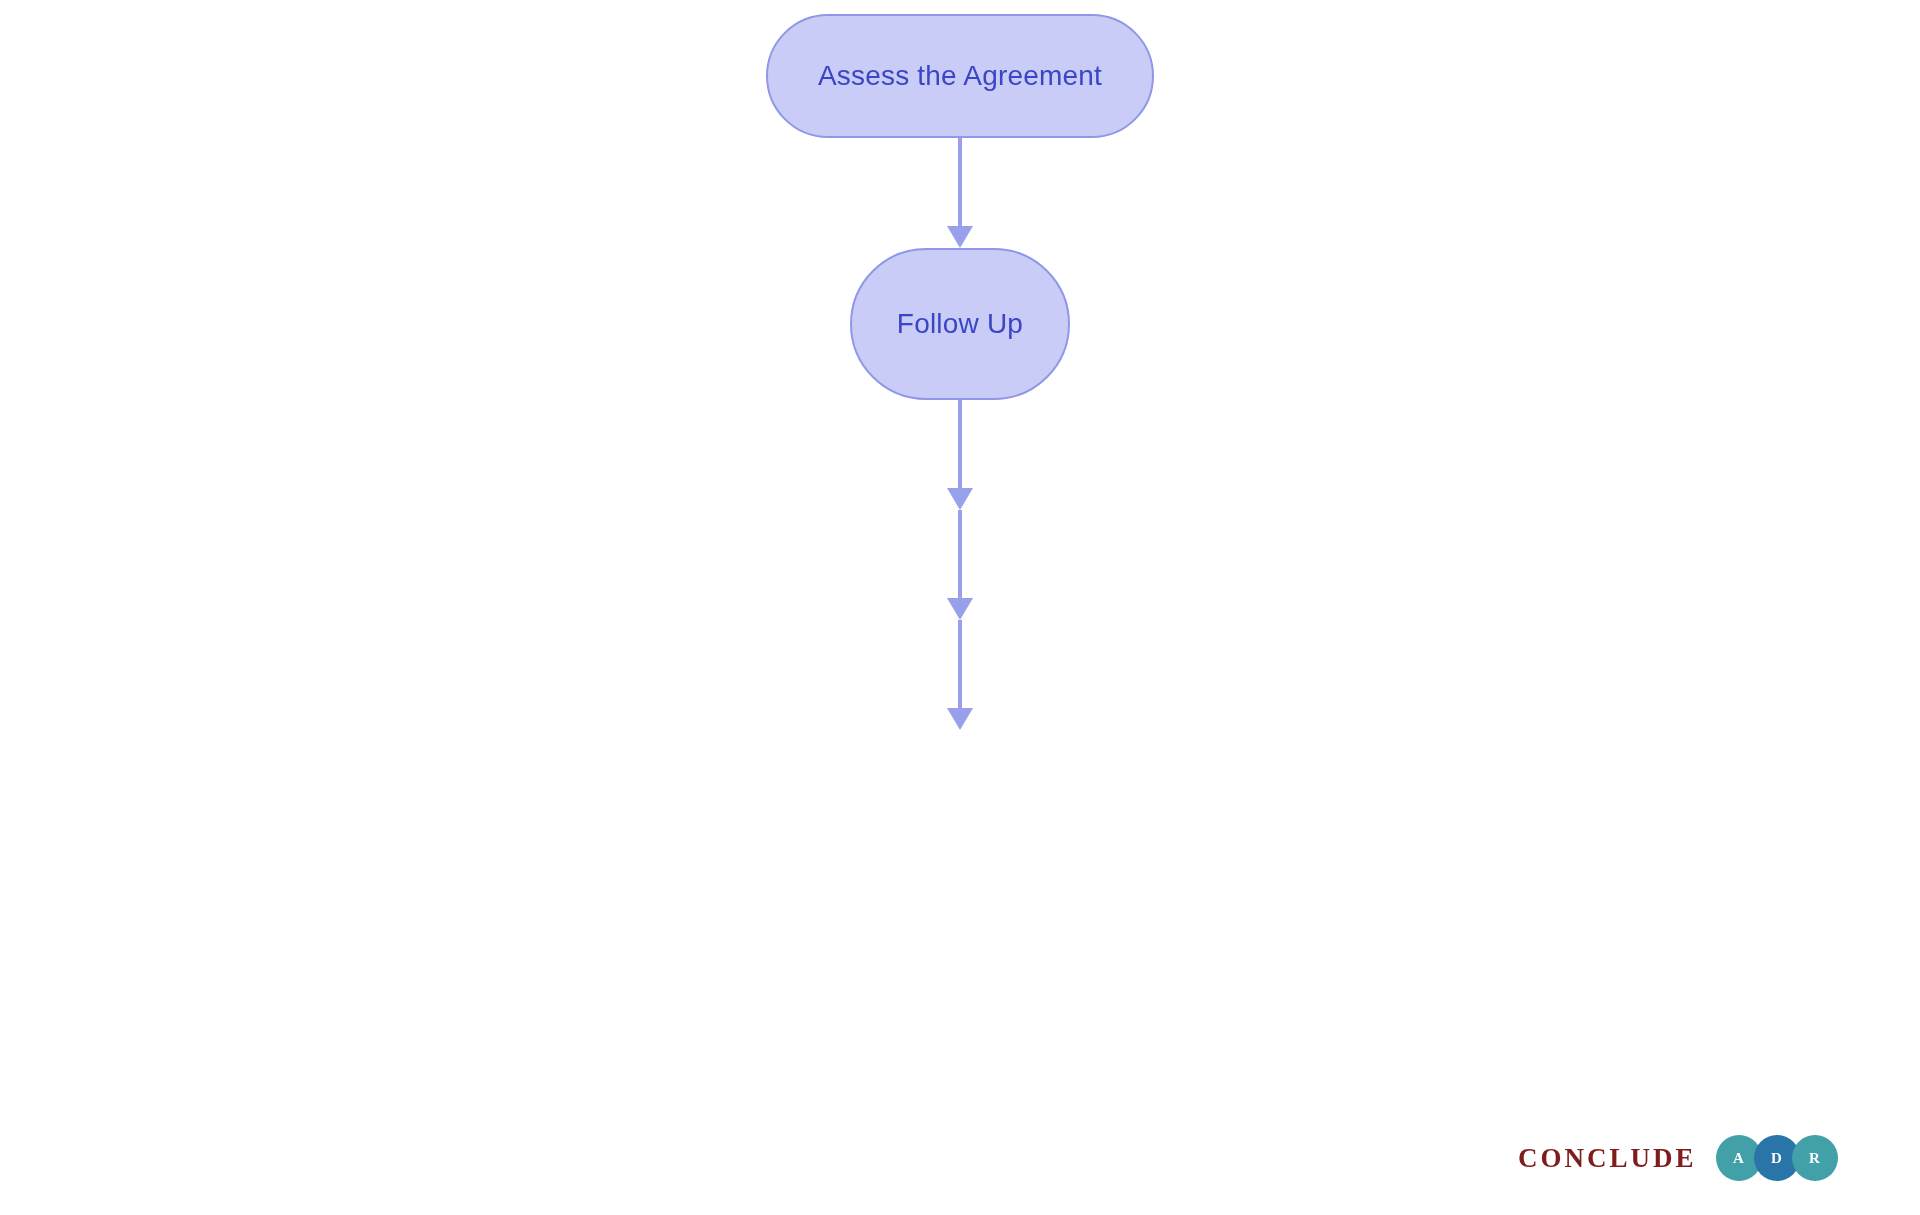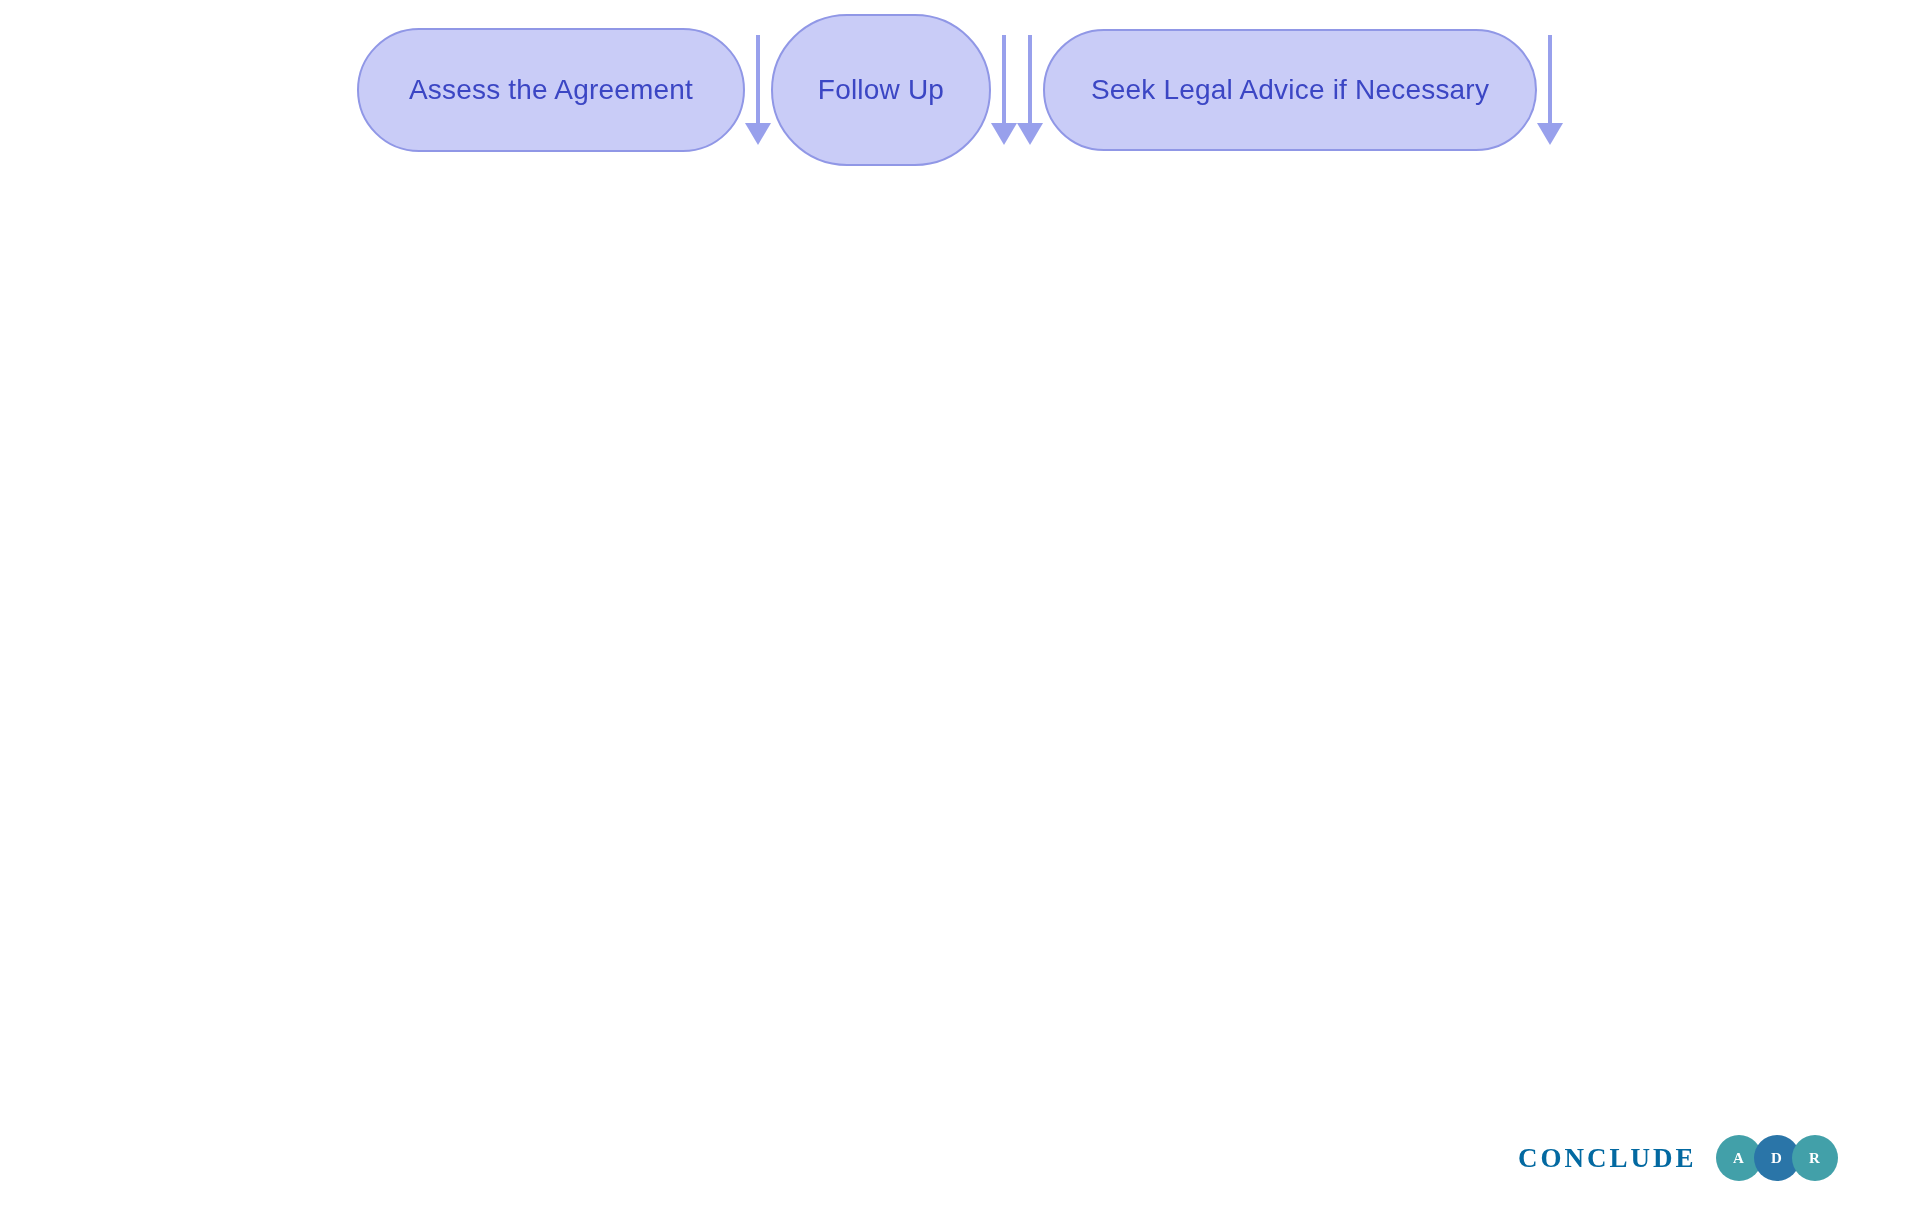--- a/index.html
+++ b/index.html
@@ -12,21 +12,21 @@
     background: #ffffff;
     overflow: hidden;
   }
 
   .flow {
     position: absolute;
     left: 50%;
     top: 14px;
     transform: translateX(-50%);
     display: flex;
-    flex-direction: row;
+    flex-direction: column;
     align-items: center;
   }
 
   .node {
     box-sizing: border-box;
     display: flex;
     align-items: center;
     justify-content: center;
     background: #c9ccf7;
     border: 2px solid #9097e6;
@@ -68,21 +68,21 @@
     top: 1135px;
     height: 46px;
     display: flex;
     align-items: center;
   }
   .wordmark {
     font-family: "Liberation Serif", serif;
     font-weight: bold;
     font-size: 27px;
     letter-spacing: 3px;
-    color: #0369a1;
+    color: #7f1d1d;
     margin-right: 19px;
     white-space: nowrap;
   }
   .badges { display: flex; align-items: center; }
   .badge {
     position: relative;
     width: 46px;
     height: 46px;
     border-radius: 50%;
     display: flex;
@@ -121,23 +121,20 @@
       <div class="shaft"></div>
       <div class="head"></div>
     </div>
 
 
     <div class="arrow">
       <div class="shaft"></div>
       <div class="head"></div>
     </div>
 
-    <div class="node node-3">
-      <span>Seek Legal Advice if Necessary</span>
-    </div>
 
     <div class="arrow">
       <div class="shaft"></div>
       <div class="head"></div>
     </div>
 
 
   </div>
 
   <div class="logo">

